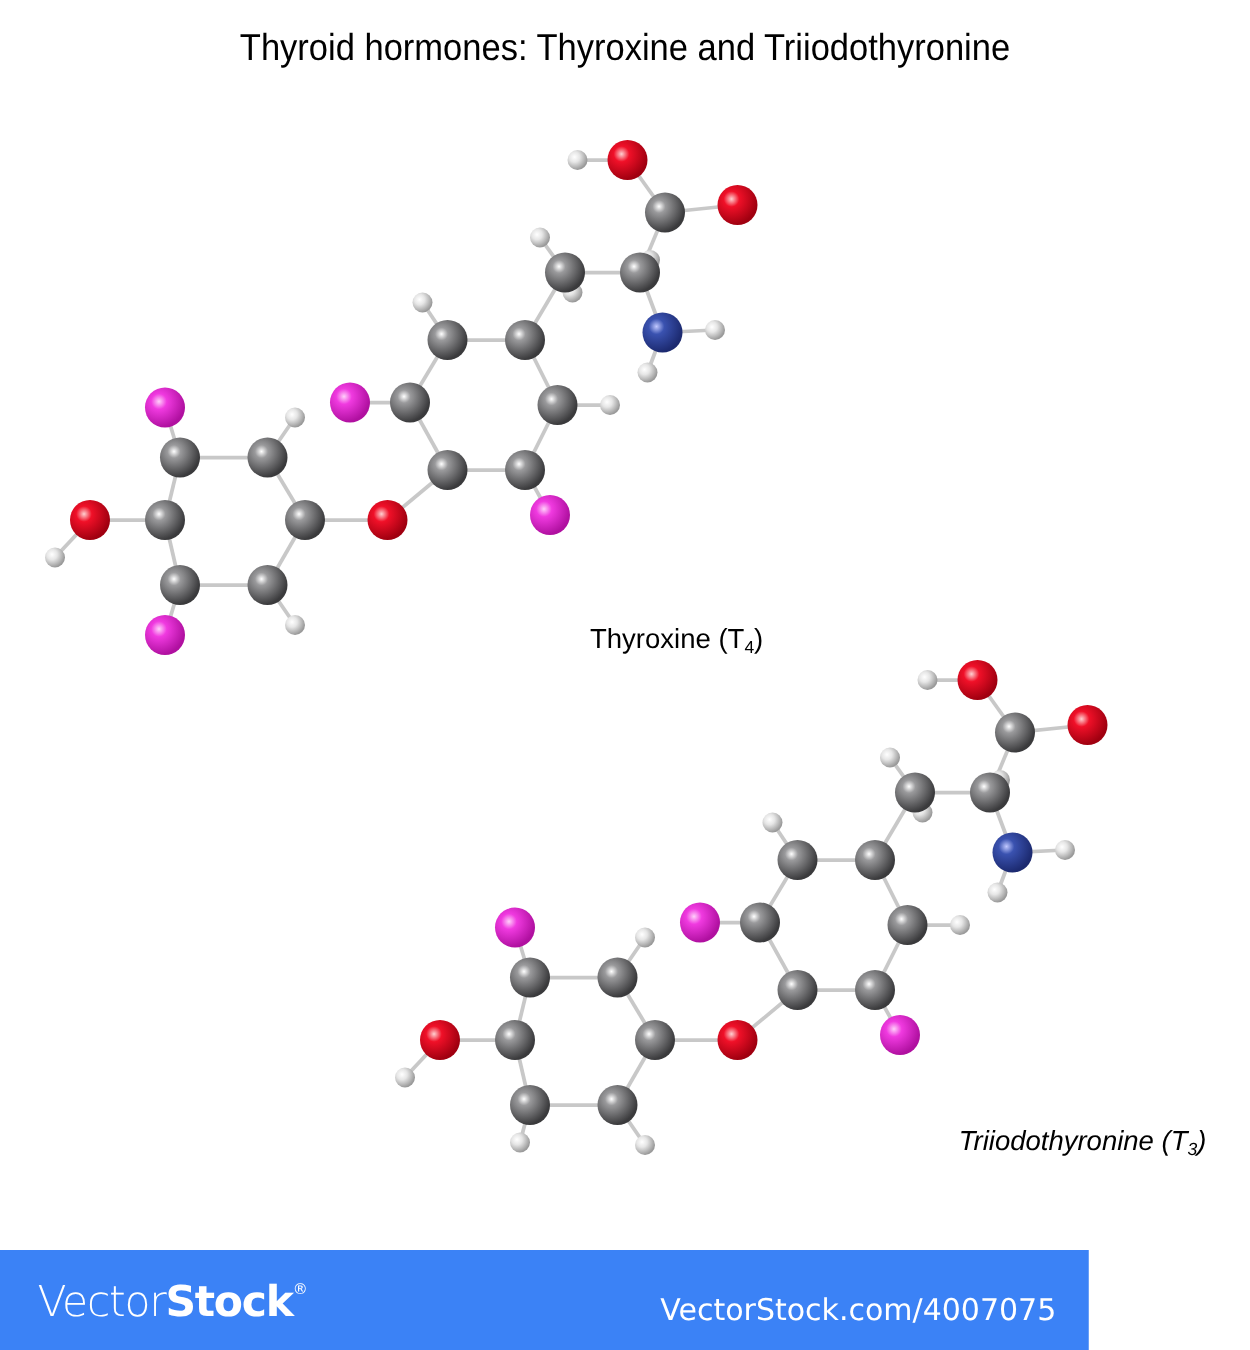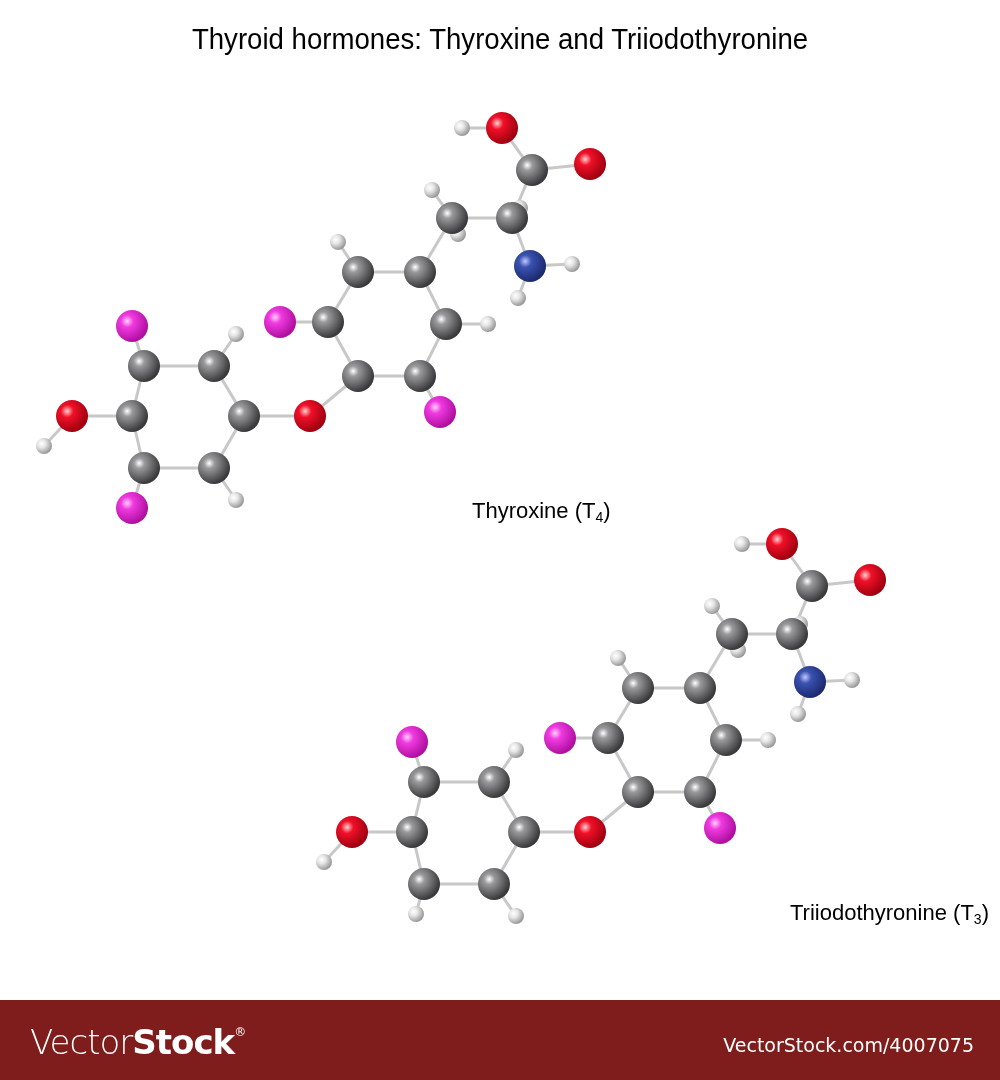--- a/index.html
+++ b/index.html
@@ -1,26 +1,26 @@
 <!DOCTYPE html>
 <html><head>
 <meta charset="utf-8">
 <style>
   html, body { margin: 0; padding: 0; }
   body { width: 1000px; height: 1080px; background: #ffffff; position: relative; overflow: hidden; font-family: "Liberation Sans", sans-serif; }
   .title { position: absolute; top: 22px; left: 0; width: 1000px; text-align: center; font-size: 30px; color: #000; transform: scaleX(0.92); transform-origin: center; }
   .label { position: absolute; font-size: 22px; color: #000; margin-left: 42px; }
   .label sub { font-size: 14px; vertical-align: -4px; }
   svg.mol { position: absolute; left: 0; top: 0; }
-  .footer { position: absolute; left: 0; top: 1000px; width: 1000px; height: 80px; background: #7f1d1d; }
+  .footer { position: absolute; left: 0; top: 1000px; width: 871px; height: 80px; background: #3b82f6; }
   .brand { position: absolute; left: 30px; top: 22px; color: #fff; font-size: 34px; font-family: "DejaVu Sans", sans-serif; letter-spacing: -1px; }
   .brand .thin { font-weight: 300; }
   .brand .bold { font-weight: bold; }
   .brand sup { font-size: 12px; vertical-align: 18px; }
-  .url { position: absolute; right: 26px; top: 34px; color: #fff; font-size: 19px; font-family: "DejaVu Sans", sans-serif; text-align: right; }
+  .url { position: absolute; right: 26px; top: 34px; color: #fff; font-size: 24px; font-family: "DejaVu Sans", sans-serif; text-align: right; }
 </style>
 </head>
 <body>
 
 <div class="title">Thyroid hormones: Thyroxine and Triiodothyronine</div>
 
 <svg class="mol" width="1000" height="1000" viewBox="0 0 1000 1000">
   <defs>
     <radialGradient id="gC" cx="35%" cy="35%" r="65%">
         <stop offset="0" stop-color="#ffffff"></stop>
@@ -196,21 +196,21 @@
     <circle cx="502" cy="128" r="16" fill="url(#gO)"></circle>
     <circle cx="590" cy="164" r="16" fill="url(#gO)"></circle>
   </g>
 </svg>
 
 <div class="label" style="left:430px; top:498px;">
   <span>Thyroxine</span>
   <span>(</span><span>T</span><sub>4</sub><span>)</span>
 </div>
 
-<div class="label" style="left:748px; top:900px;">
+<div class="label" style="left:725px; top:900px;font-style:italic;">
   <span>Triiodothyronine</span>
   <span>(</span><span>T</span><sub>3</sub><span>)</span>
 </div>
 
 <div class="footer">
   <div class="brand"><span class="thin">Vector</span><span class="bold">Stock</span><sup>®</sup></div>
   <div class="url">VectorStock.com/4007075</div>
 </div>
 
 </body></html>

